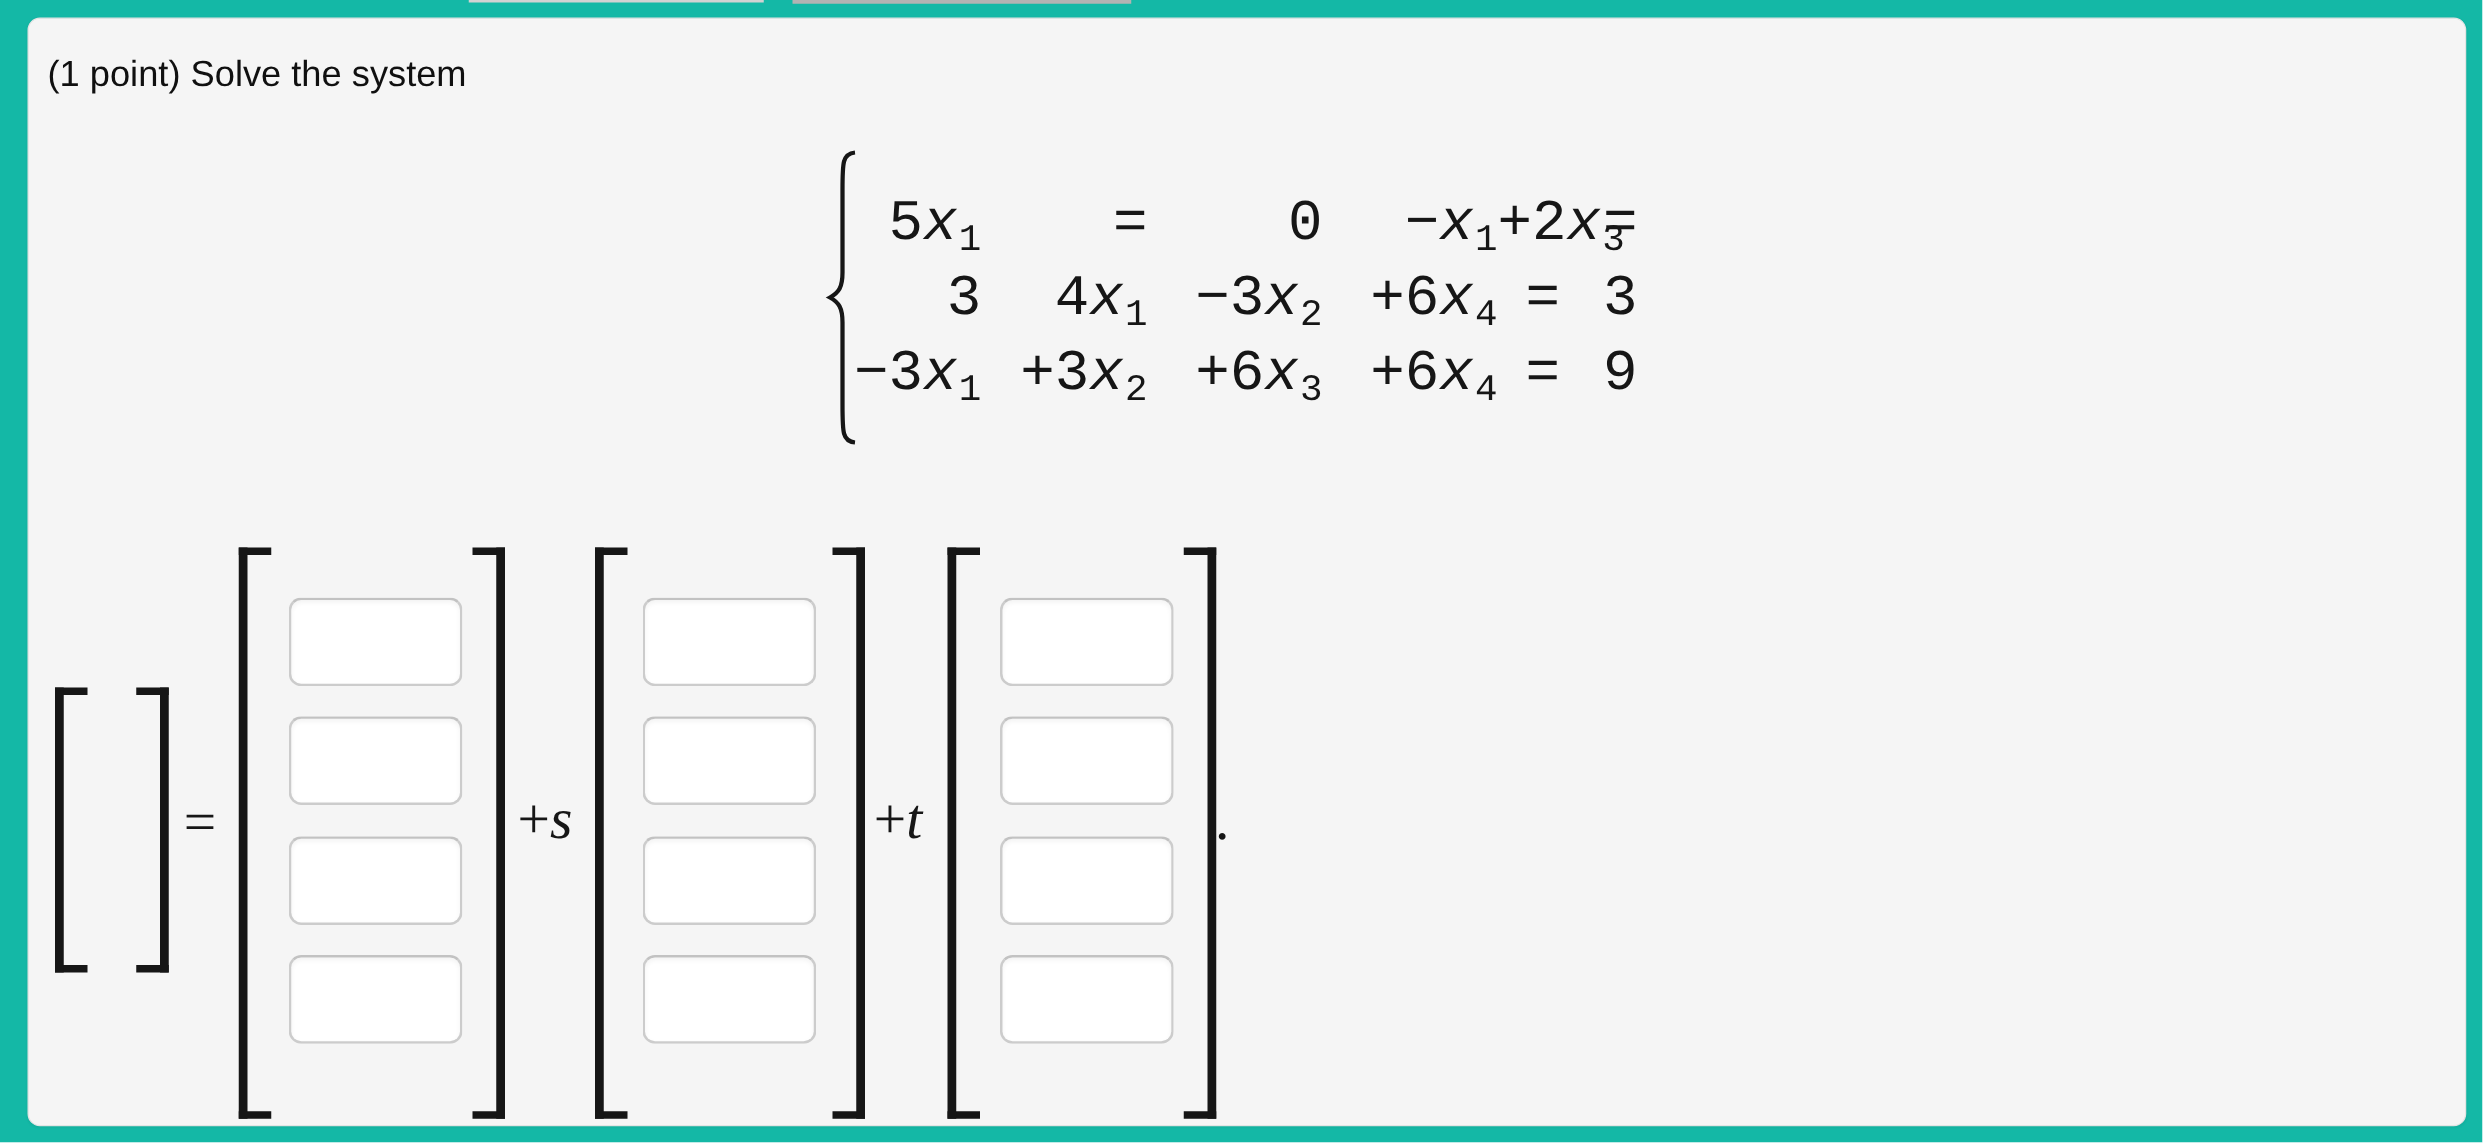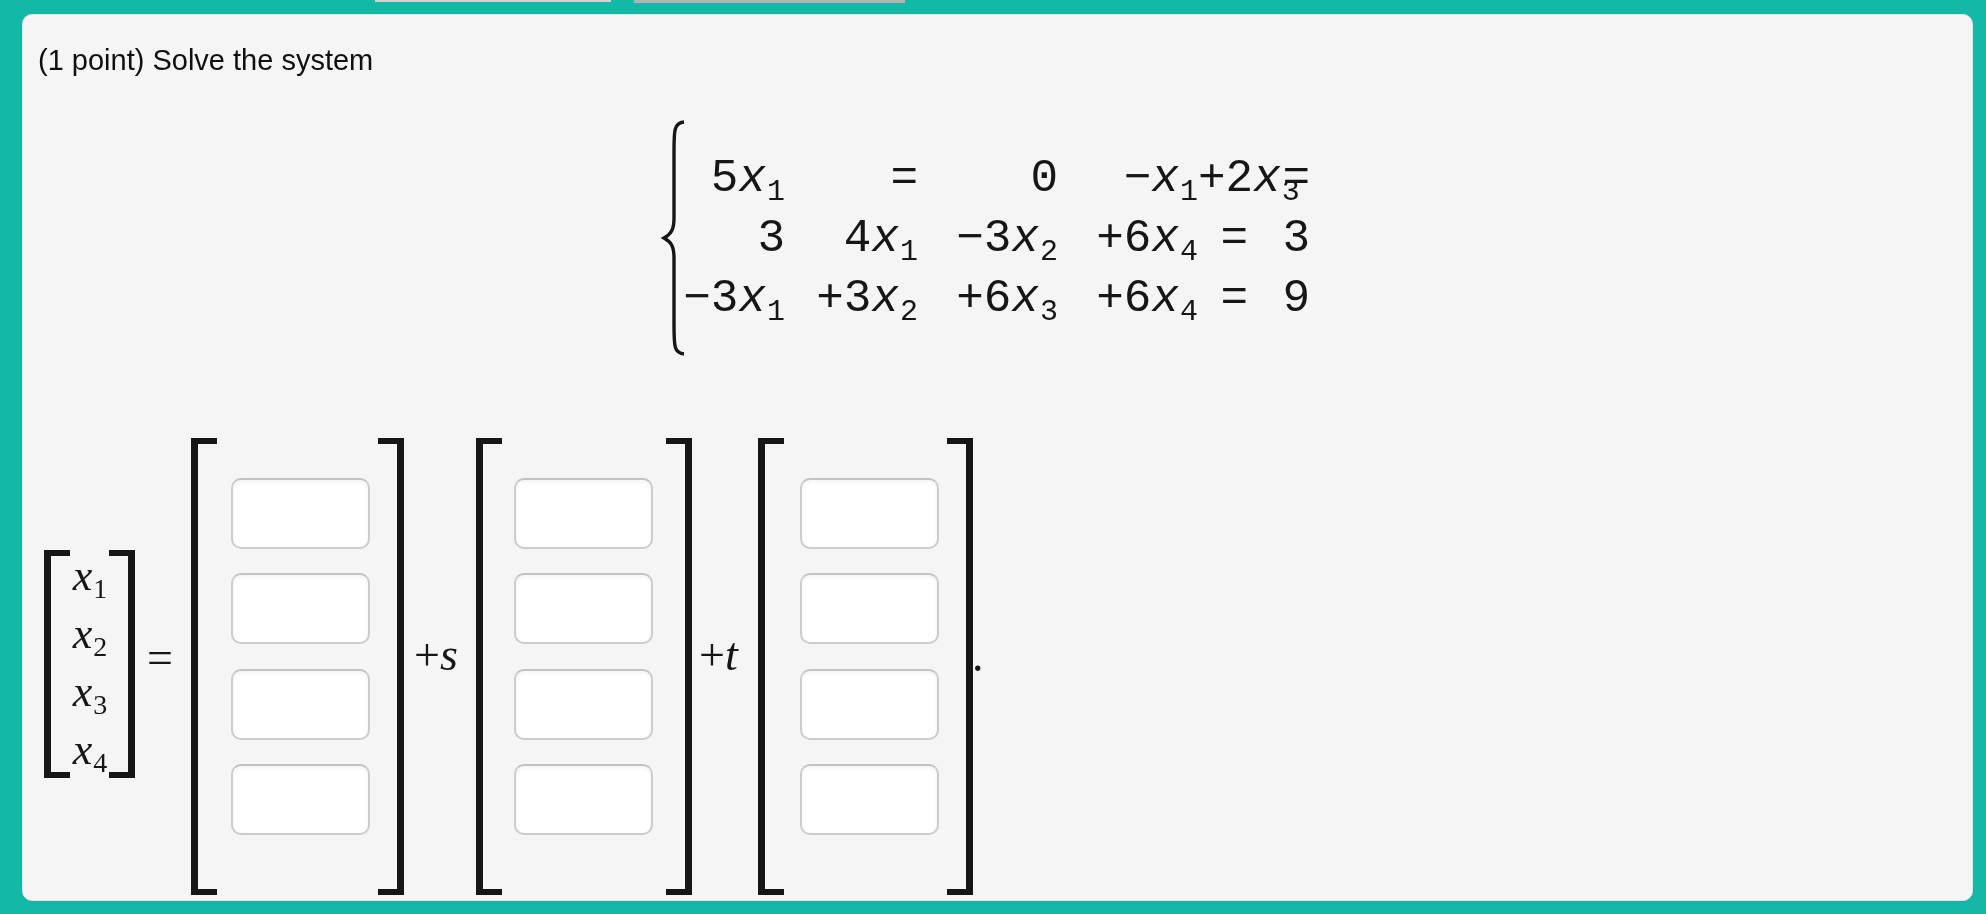--- a/index.html
+++ b/index.html
@@ -71,26 +71,20 @@
 
     <div class="cell"><span class="c">−3</span><span class="v">x</span><span class="sb">1</span></div>
     <div class="cell"><span class="c">+3</span><span class="v">x</span><span class="sb">2</span></div>
     <div class="cell"><span class="c">+6</span><span class="v">x</span><span class="sb">3</span></div>
     <div class="cell"><span class="c">+6</span><span class="v">x</span><span class="sb">4</span></div>
     <div class="cell">=</div>
     <div class="cell">9</div>
   </div>
 
   <div class="br l" style="left:44px;top:550px;height:228px;"></div>
-  <div class="xvec">
-    <div><span class="v">x</span><span class="sb">1</span></div>
-    <div><span class="v">x</span><span class="sb">2</span></div>
-    <div><span class="v">x</span><span class="sb">3</span></div>
-    <div><span class="v">x</span><span class="sb">4</span></div>
-  </div>
   <div class="br r" style="left:109px;top:550px;height:228px;"></div>
 
   <div class="math" style="left:142px;top:630px;width:36px;text-align:center;">=</div>
 
   <div class="br l" style="left:191px;top:438px;height:457px;"></div>
   <input class="ansinput" style="left: 231px; top: 478px;" type="text" value="">
   <input class="ansinput" style="left: 231px; top: 573px;" type="text" value="">
   <input class="ansinput" style="left: 231px; top: 669px;" type="text" value="">
   <input class="ansinput" style="left: 231px; top: 764px;" type="text" value="">
   <div class="br r" style="left:378px;top:438px;height:457px;"></div>

